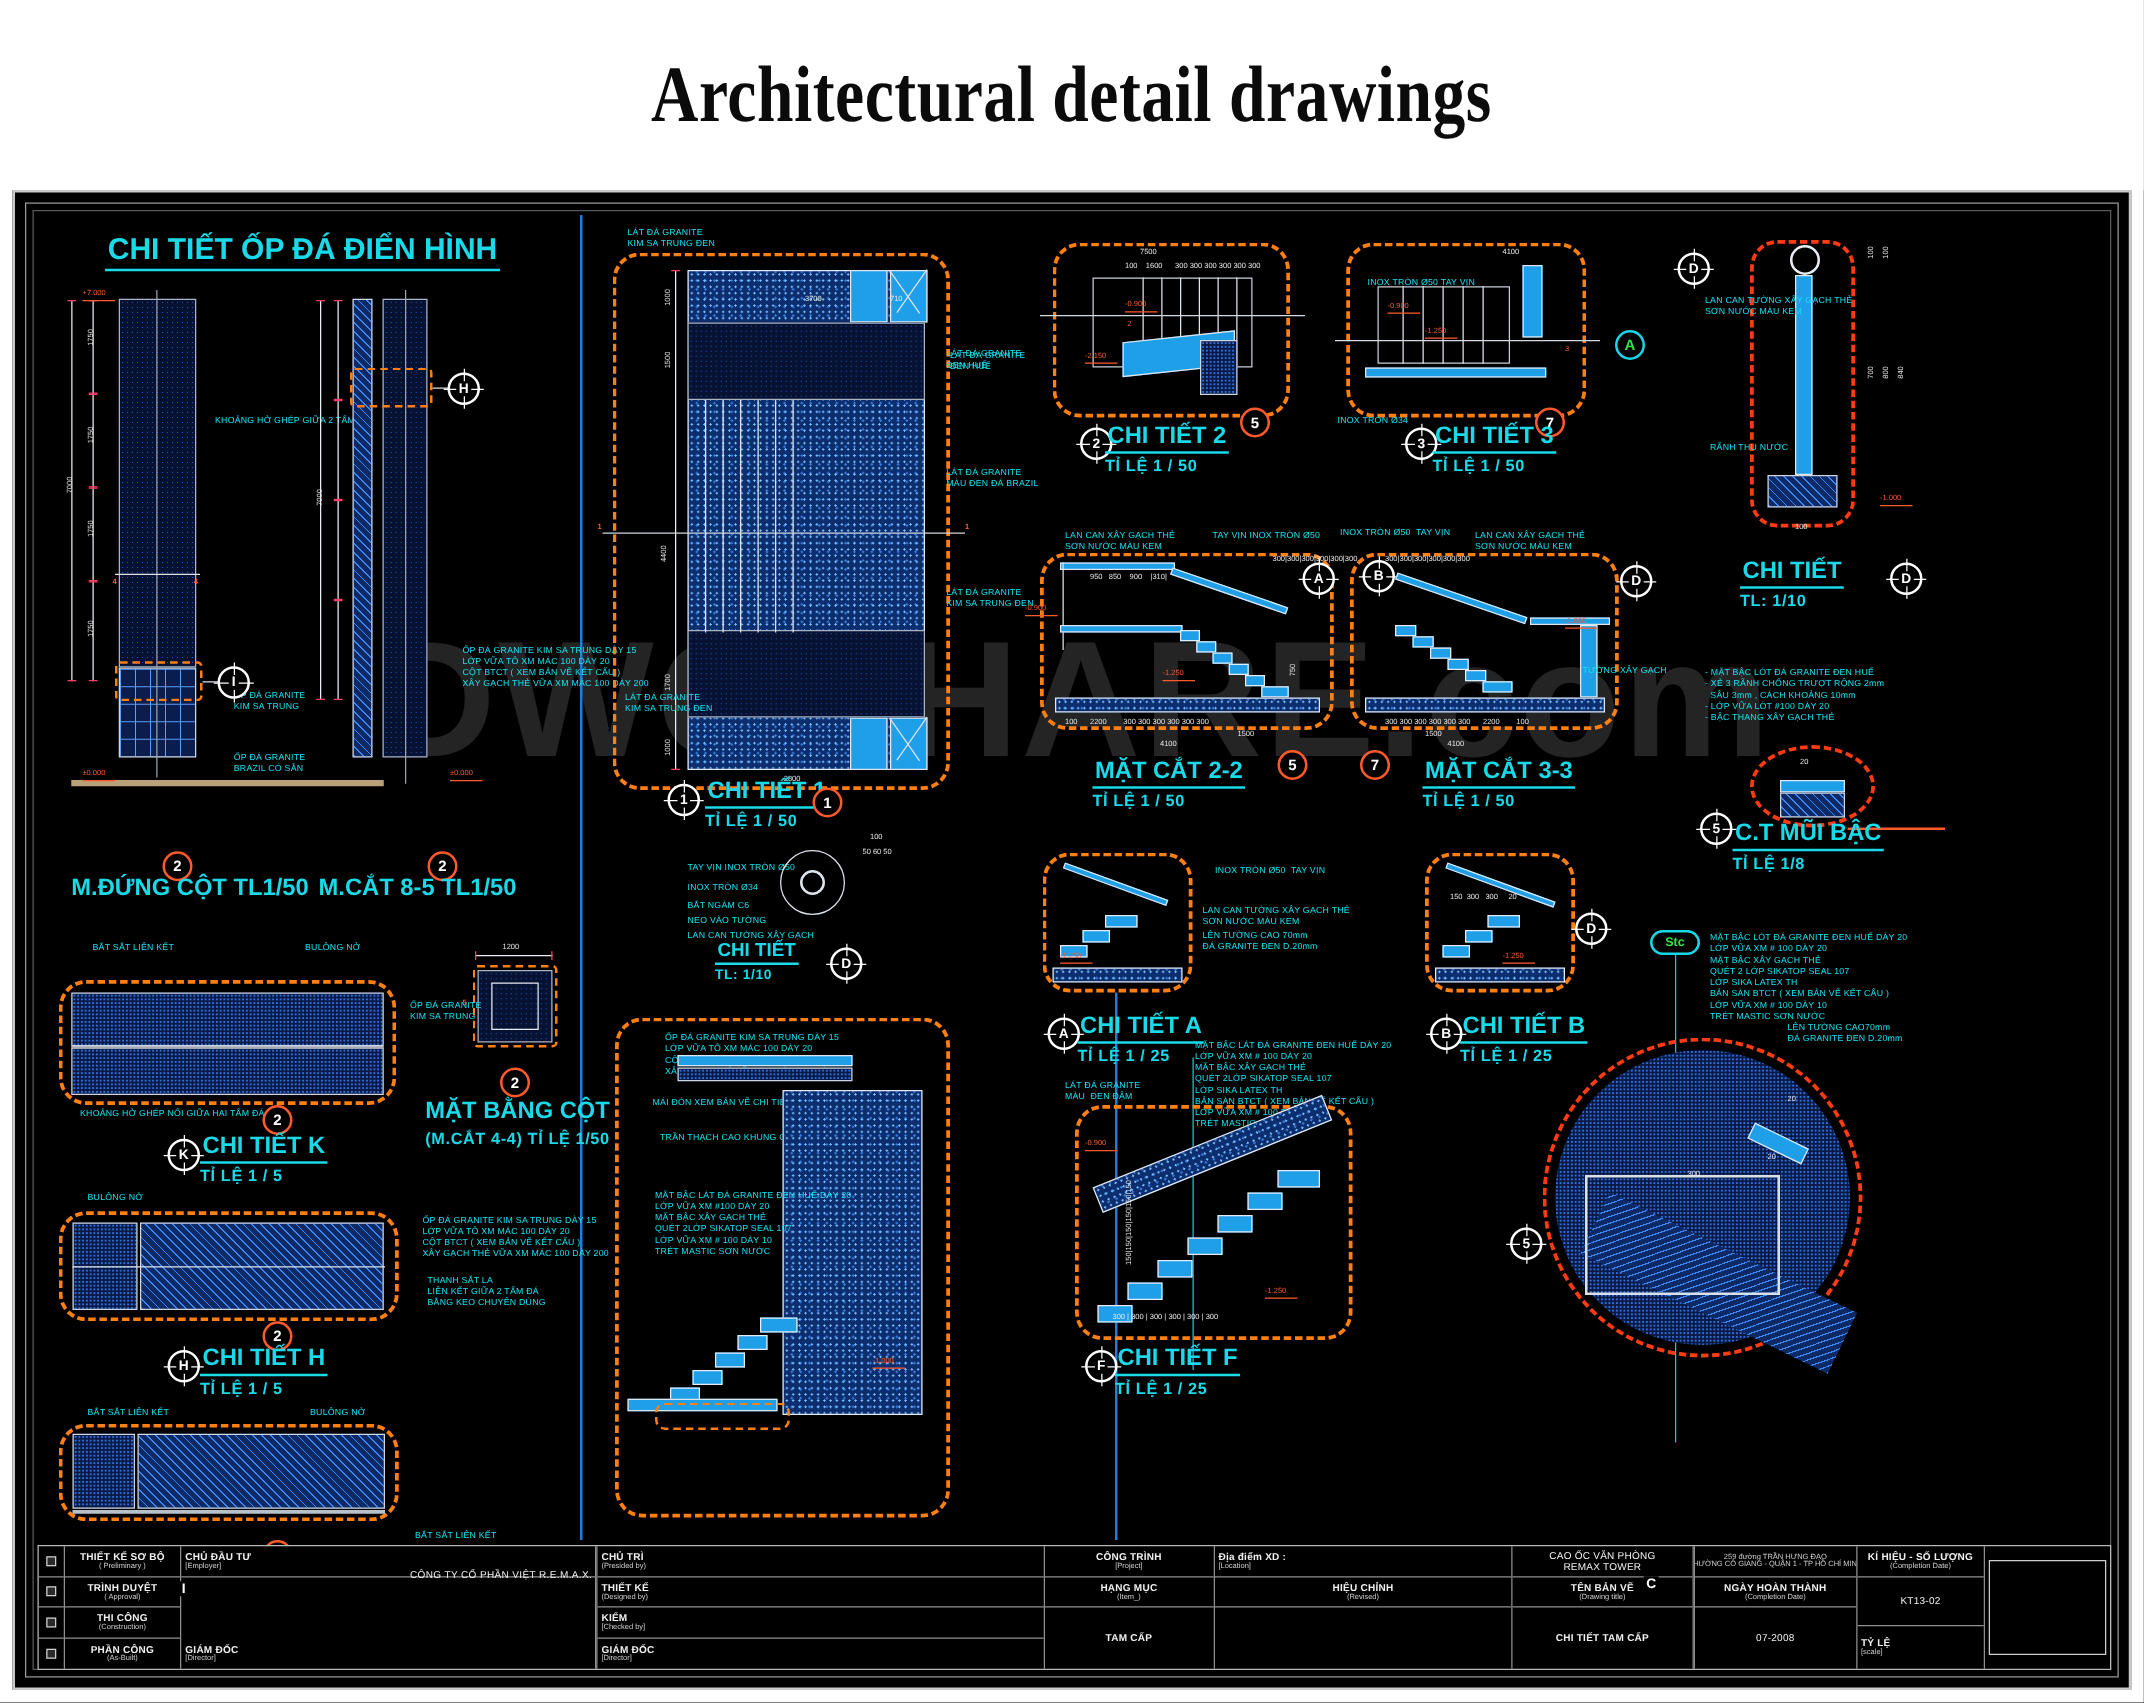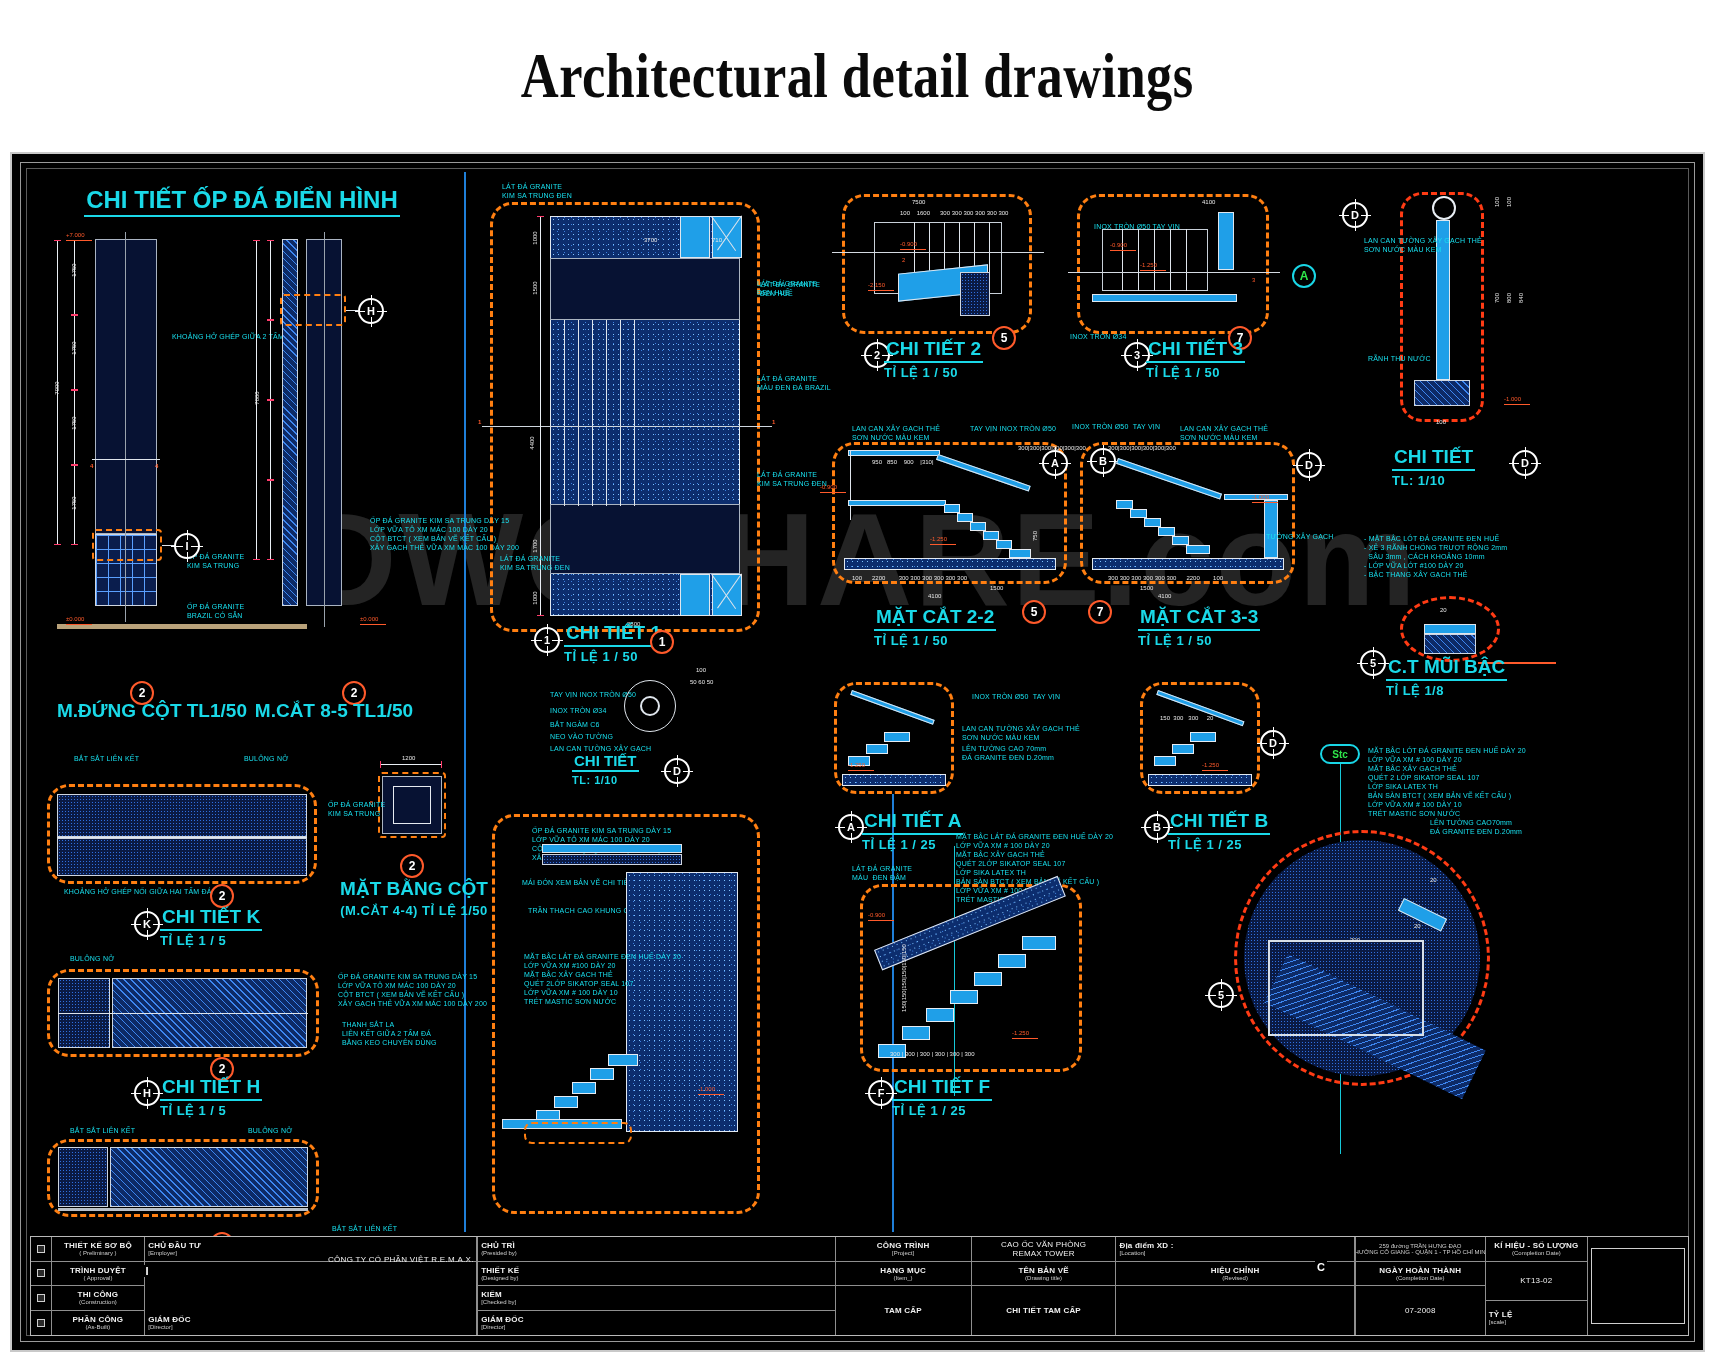--- a/index.html
+++ b/index.html
@@ -876,46 +876,46 @@
       </div>
       <div class="cell" style="height:25%;text-align:center;">
         <div class="tb-main">HẠNG MỤC</div>
         <div class="tb-sub">(Item_)</div>
       </div>
       <div class="cell" style="height:50%; border-bottom:none;">
         <div class="tb-main">TAM CẤP</div>
       </div>
     </div>
 
-    <div class="col" style="width:170px;">
-      <div class="cell" style="height:25%;">
-        <div class="tb-main" style="white-space:pre; text-align:center; font-weight:normal;">CAO ỐC VĂN PHÒNG
-REMAX TOWER</div>
-      </div>
-      <div class="cell" style="height:25%;">
-        <div class="tb-main">TÊN BẢN VẼ</div>
-        <div class="tb-sub">(Drawing title)</div>
-      </div>
-      <div class="cell" style="height:50%; border-bottom:none;">
-        <div class="tb-main">CHI TIẾT TAM CẤP</div>
-      </div>
-    </div>
-
     <div class="col" style="width:280px;">
       <div class="cell tb-left" style="height:25%;">
         <div class="tb-main">Địa điểm XD :</div>
         <div class="tb-sub">[Location]</div>
       </div>
       <div class="cell" style="height:25%;">
         <div class="tb-main">HIỆU CHỈNH</div>
         <div class="tb-sub">(Revised)</div>
       </div>
       <div class="cell" style="height:50%; border-bottom:none;"></div>
     </div>
 
+    <div class="col" style="width:170px;">
+      <div class="cell" style="height:25%;">
+        <div class="tb-main" style="white-space:pre; text-align:center; font-weight:normal;">CAO ỐC VĂN PHÒNG
+REMAX TOWER</div>
+      </div>
+      <div class="cell" style="height:25%;">
+        <div class="tb-main">TÊN BẢN VẼ</div>
+        <div class="tb-sub">(Drawing title)</div>
+      </div>
+      <div class="cell" style="height:50%; border-bottom:none;">
+        <div class="tb-main">CHI TIẾT TAM CẤP</div>
+      </div>
+    </div>
+
     <div class="col" style="width:0px;"></div>
 
     <div class="col" style="width:130px;">
       <div class="cell" style="height:25%;">
         <div class="tb-sub" style="white-space:pre; text-align:center;">259 đường TRẦN HƯNG ĐẠO
 PHƯỜNG CÔ GIANG - QUẬN 1 - TP HỒ CHÍ MINH</div>
       </div>
       <div class="cell" style="height:25%;">
         <div class="tb-main">NGÀY HOÀN THÀNH</div>
         <div class="tb-sub">(Completion Date)</div>

